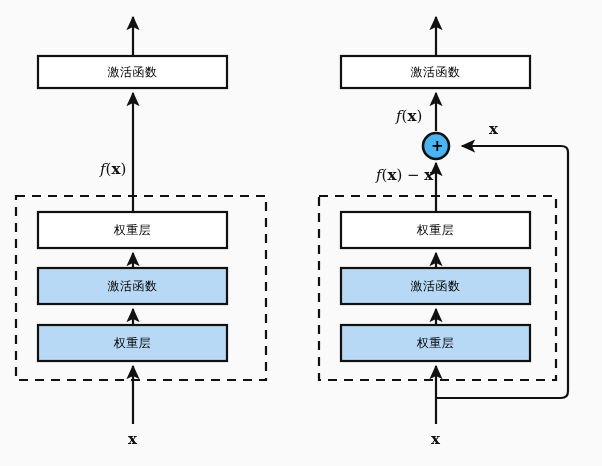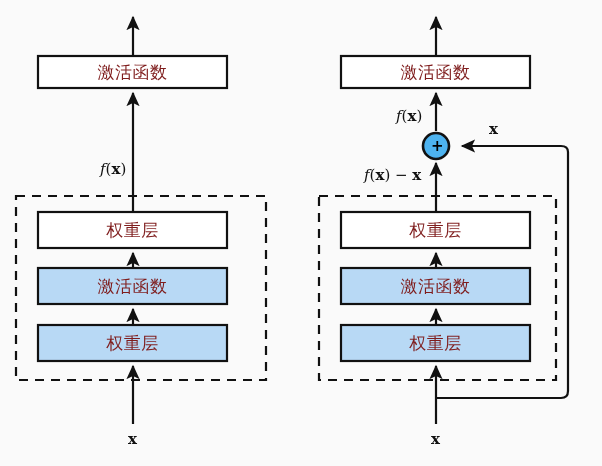--- a/index.html
+++ b/index.html
@@ -21,22 +21,22 @@
     top: 0;
     width: 602px;
     height: 466px;
   }
   .boxlabel {
     position: absolute;
     display: flex;
     align-items: center;
     justify-content: center;
     font-family: "DejaVu Sans", "Liberation Sans", sans-serif;
-    font-size: 17px;
-    color: #7f1d1d;
+    font-size: 12px;
+    color: #000000;
     letter-spacing: 0.5px;
     white-space: nowrap;
     pointer-events: none;
   }
   .mathlabel {
     position: absolute;
     font-family: "DejaVu Serif", "Liberation Serif", serif;
     font-size: 15px;
     color: #111111;
     white-space: nowrap;
@@ -119,19 +119,19 @@
 
   <div class="mathlabel" style="left:100px; top:160px;"><i>f</i>(<b>x</b>)</div>
   <div class="mathlabel" style="left:128px; top:430px;"><b>x</b></div>
 
   <div class="boxlabel" style="left:341px; top:56px; width:189px; height:32px;">激活函数</div>
   <div class="boxlabel" style="left:341px; top:212px; width:189px; height:36px;">权重层</div>
   <div class="boxlabel" style="left:341px; top:268px; width:189px; height:36px;">激活函数</div>
   <div class="boxlabel" style="left:341px; top:325px; width:189px; height:36px;">权重层</div>
 
   <div class="mathlabel" style="left:396px; top:107px;"><i>f</i>(<b>x</b>)</div>
-  <div class="mathlabel" style="left:364px; top:166px;"><i>f</i>(<b>x</b>) − <b>x</b></div>
+  <div class="mathlabel" style="left:376px; top:166px;"><i>f</i>(<b>x</b>) − <b>x</b></div>
   <div class="mathlabel" style="left:489px; top:120px;"><b>x</b></div>
   <div class="mathlabel" style="left:431px; top:430px;"><b>x</b></div>
 
   <div class="plussign" style="left:431px; top:139px;">+</div>
 
 </div>
 
 </body></html>

